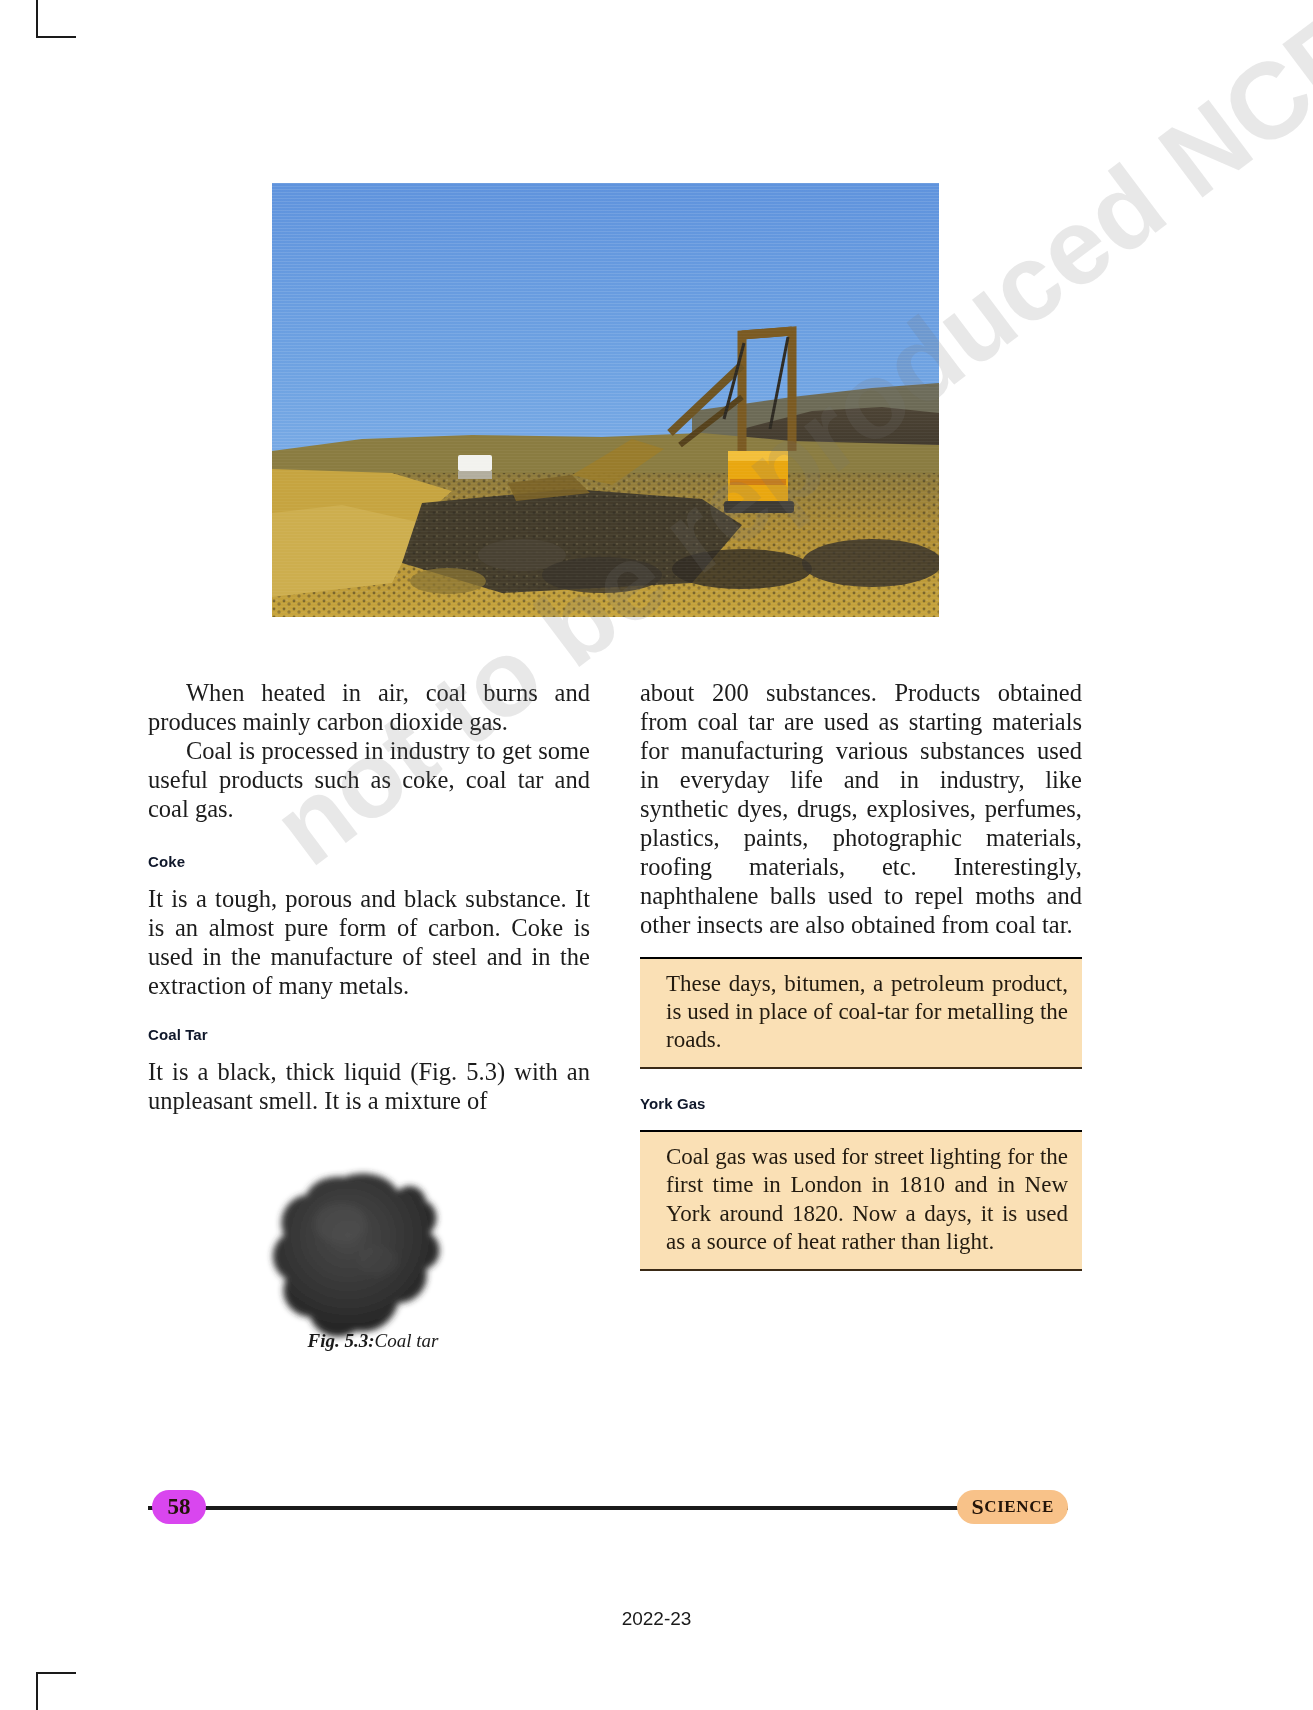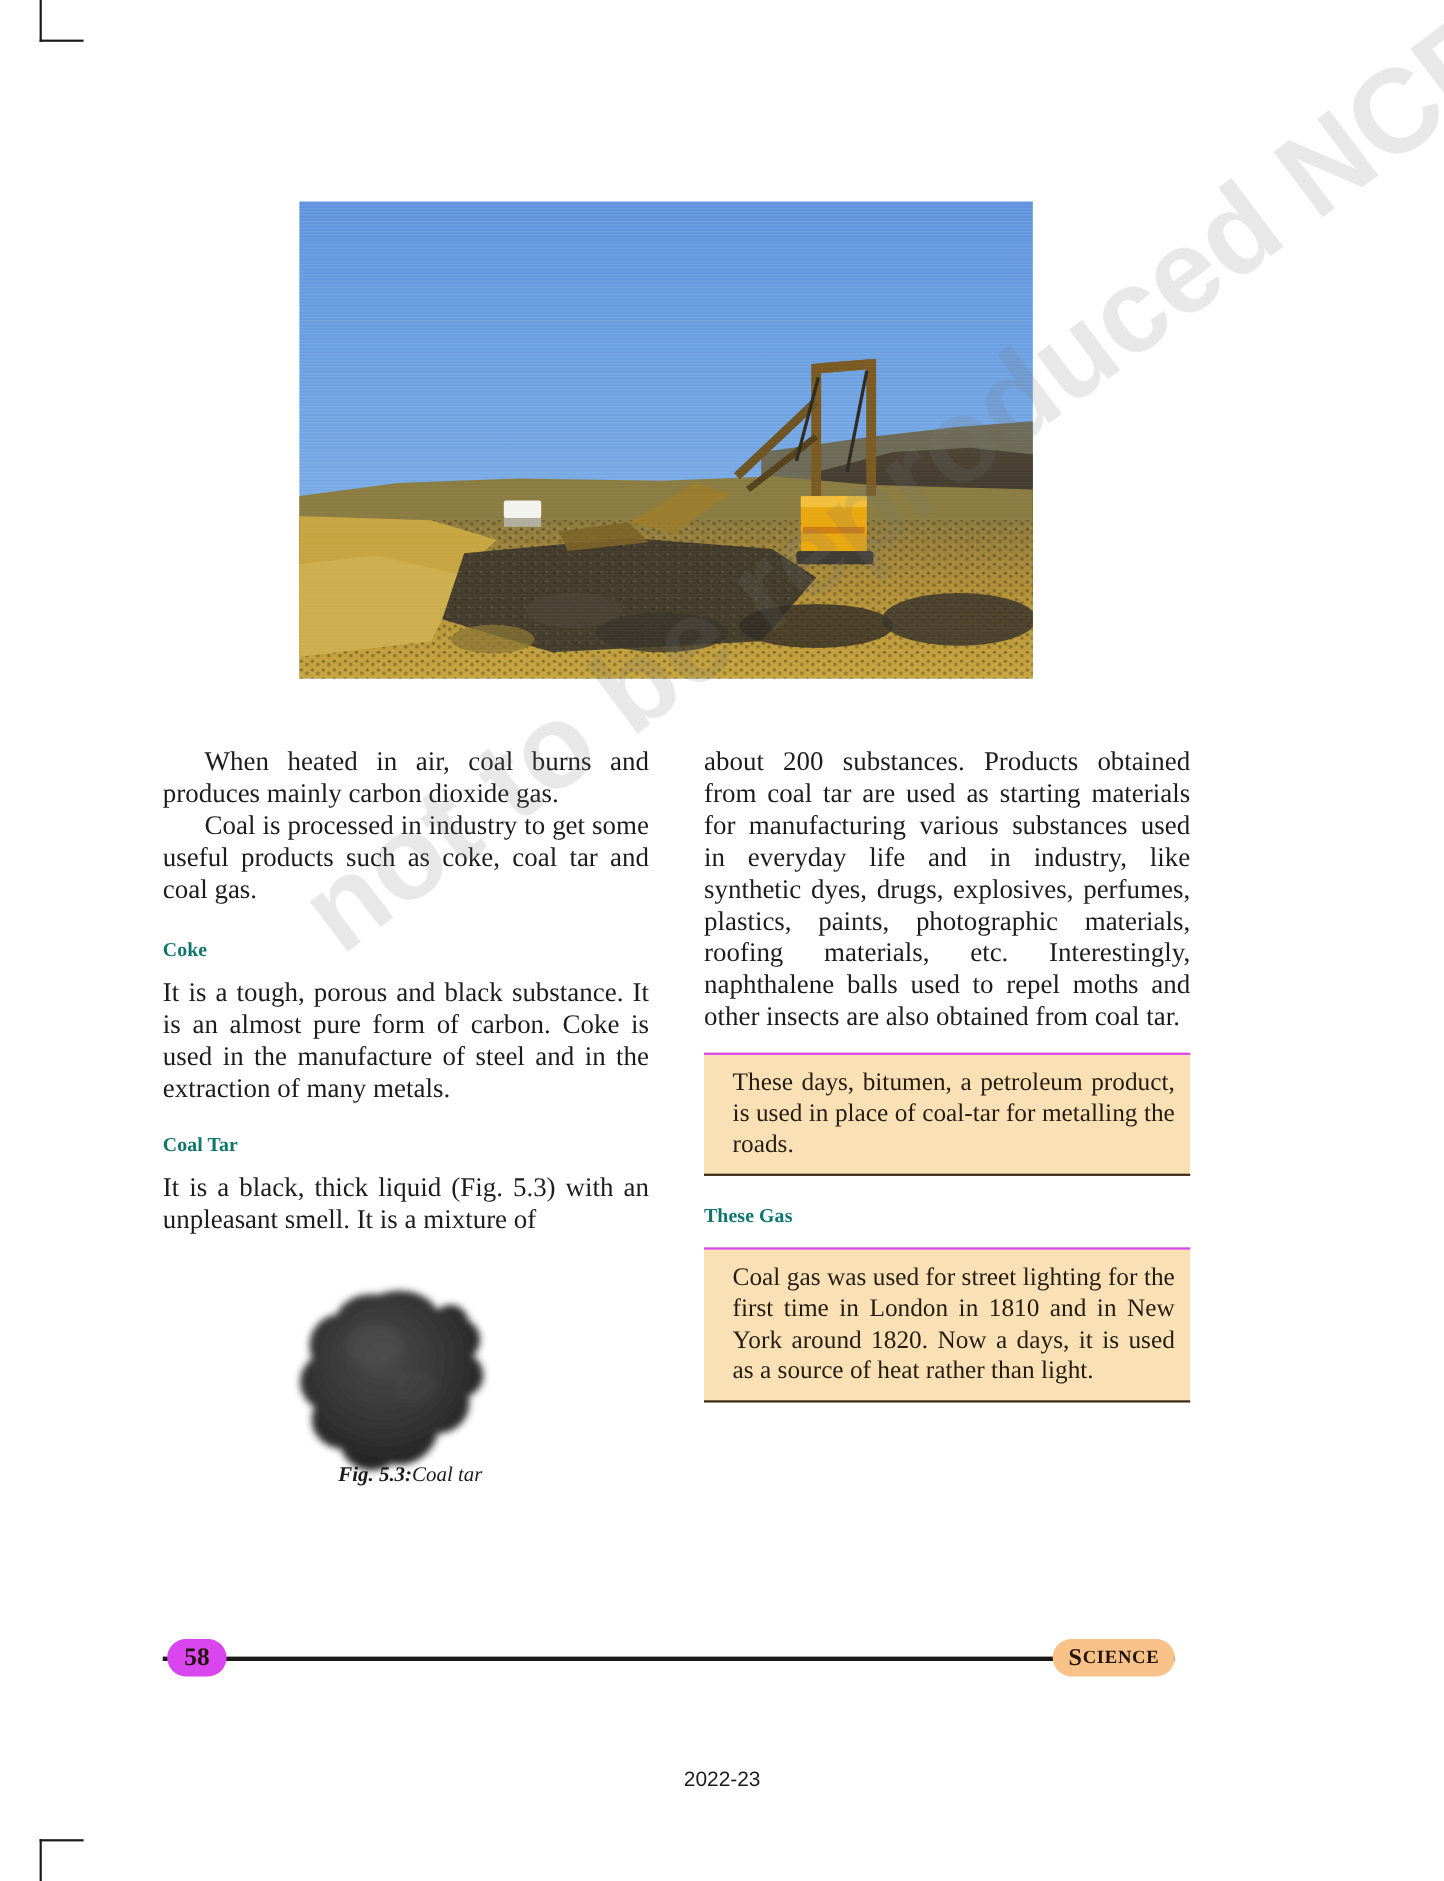--- a/index.html
+++ b/index.html
@@ -92,33 +92,33 @@
     font-size: 24.5px;
     line-height: 1.185;
     text-align: justify;
     font-family: "Liberation Serif", serif;
     color: #1c1c1c;
   }
   p.indent { text-indent: 38px; }
 
   h3.sub-head {
     margin: 26px 0 14px 0;
-    font-size: 18px;
-    font-family: Liberation Serif, serif;
-    font-weight: bold;
-    color: #0f766e;
+    font-size: 15px;
+    font-family: Liberation Sans, sans-serif;
+    font-weight: bold;
+    color: #0f172a;
     letter-spacing: 0.1px;
   }
   h3.sub-head.first { margin-top: 30px; }
 
   
   .info-box {
     margin: 18px 0 0 0;
     background: #fae0b5;
-    border-top: 2px solid #d946ef;
+    border-top: 2px solid #000000;
     border-bottom: 2px solid #3a2a16;
     padding: 11px 14px 13px 26px;
     box-sizing: border-box;
   }
   .info-box p {
     margin: 0;
     font-size: 23px;
     line-height: 1.22;
     text-align: justify;
     color: #231b10;
@@ -323,21 +323,21 @@
       <p class="body-text">It is a black, thick liquid (Fig. 5.3) with an unpleasant smell. It is a mixture of</p>
     </div>
 
     <div class="col col-right">
       <p class="body-text">about 200 substances. Products obtained from coal tar are used as starting materials for manufacturing various substances used in everyday life and in industry, like synthetic dyes, drugs, explosives, perfumes, plastics, paints, photographic materials, roofing materials, etc. Interestingly, naphthalene balls used to repel moths and other insects are also obtained from coal tar.</p>
 
       <div class="info-box">
         <p>These days, bitumen, a petroleum product, is used in place of coal-tar for metalling the roads.</p>
       </div>
 
-      <h3 class="sub-head">These Gas</h3>
+      <h3 class="sub-head">York Gas</h3>
 
       <div class="info-box">
         <p>Coal gas was used for street lighting for the first time in London in 1810 and in New York around 1820. Now a days, it is used as a source of heat rather than light.</p>
       </div>
     </div>
   </div>
 
   <div class="figure-tar-wrap">
     <svg viewBox="0 0 250 185" width="250" height="185">
       <defs>

